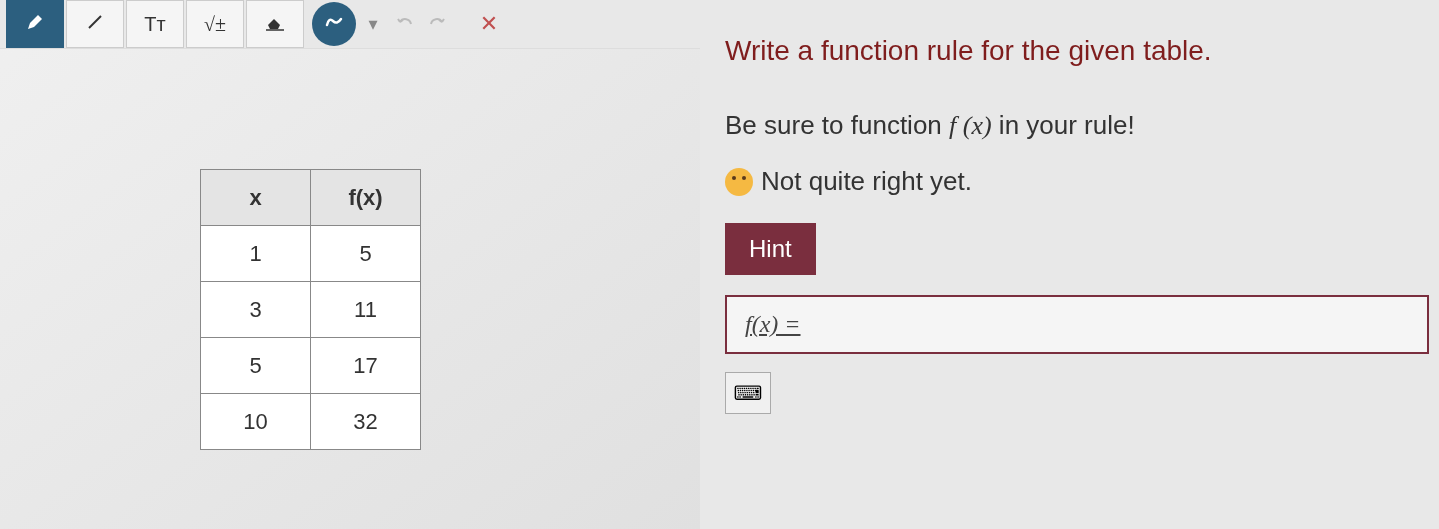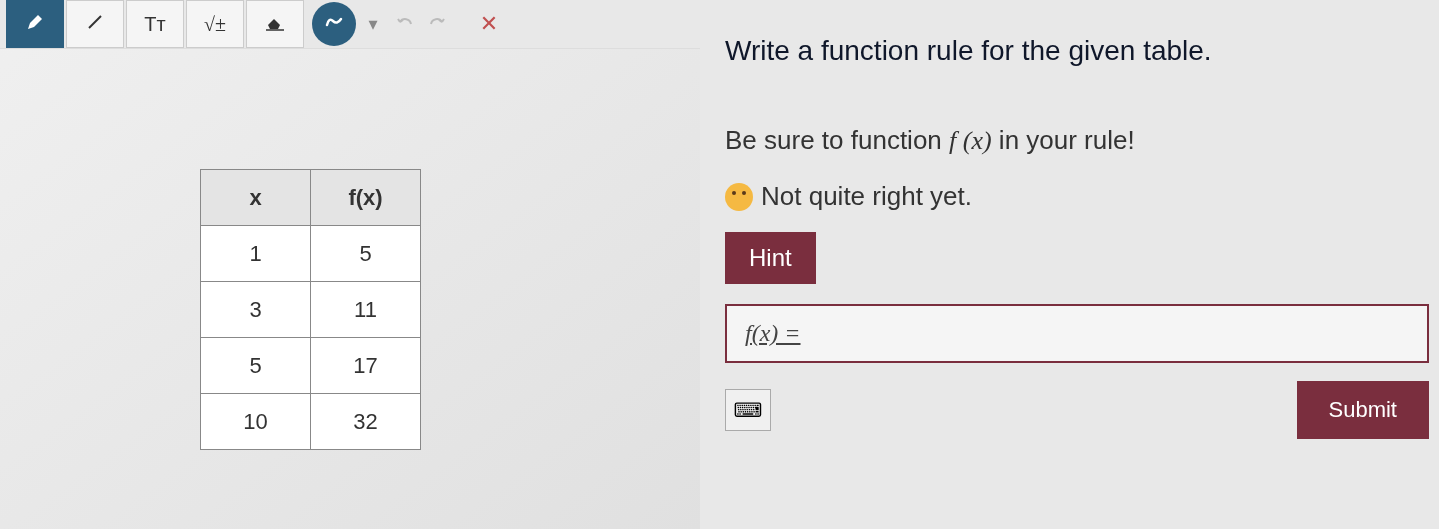--- a/index.html
+++ b/index.html
@@ -87,33 +87,33 @@
       background: #e4e4e4;
       font-weight: bold;
     }
     .right-panel {
       flex: 1;
       padding: 35px 10px 20px 25px;
       background: #e8e8e8;
     }
     .question {
       font-size: 28px;
-      color: #0f172a;
-      margin-bottom: 58px;
+      color: #7f1d1d;
+      margin-bottom: 43px;
     }
     .instruction {
       font-size: 26px;
       color: #333;
       margin-bottom: 25px;
     }
     .instruction .math-f { font-style: italic; font-family: Liberation Serif, serif; }
     .feedback {
       font-size: 26px;
       color: #333;
-      margin-bottom: 20px;
+      margin-bottom: 26px;
       display: flex;
       align-items: center;
       gap: 8px;
     }
     .emoji-face {
       width: 28px;
       height: 28px;
       background: #f5b942;
       border-radius: 50%;
       display: inline-flex;
@@ -287,15 +287,14 @@
   <div class="feedback">
     <span class="emoji-face"></span>
     <span>Not quite right yet.</span>
   </div>
   <button class="hint-btn">Hint</button>
   <input class="answer-input" value="f(x) =" style="">
   <div class="bottom-row">
     <div class="keyboard-btn">
       <span>⌨</span>
     </div>
-    <button class="submit-btn">Submit</button>
   </div>
 </div>
 
 </body></html>

